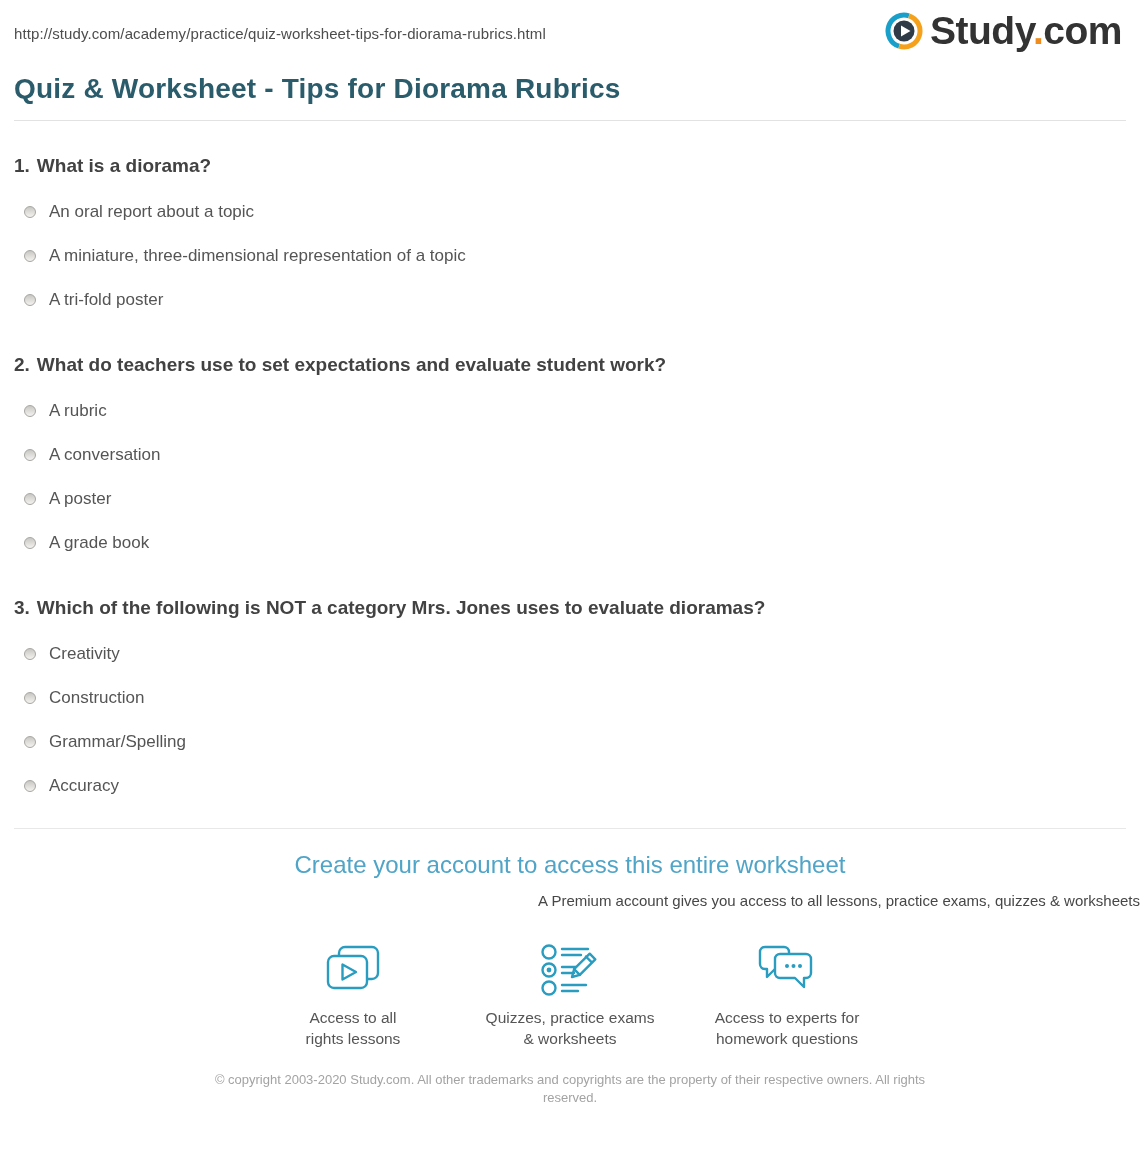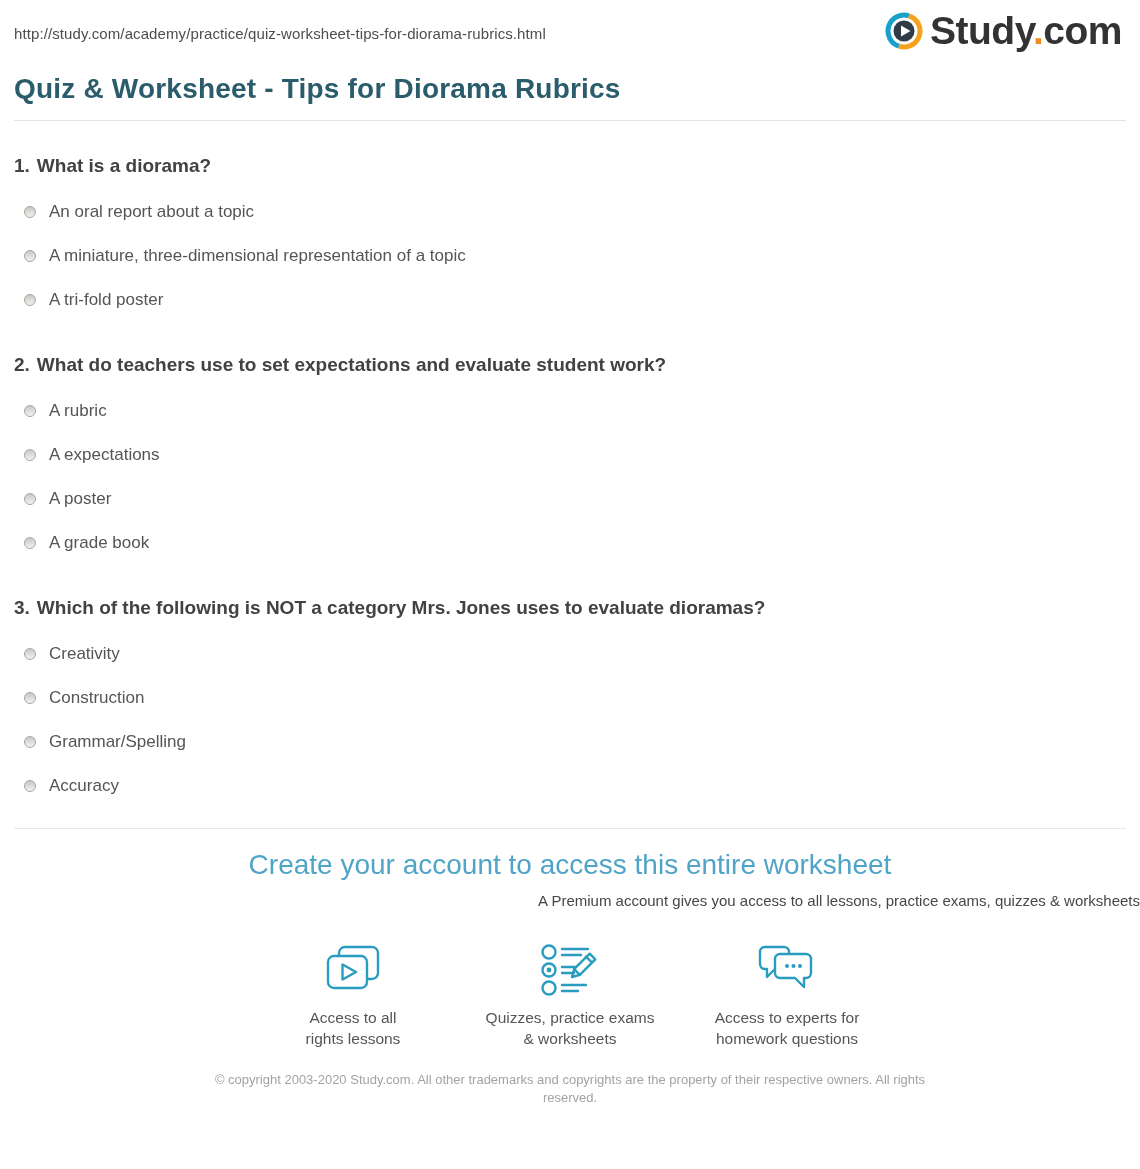--- a/index.html
+++ b/index.html
@@ -32,21 +32,21 @@
   .q-num { margin-right:7px; }
   .option { display:flex; align-items:center; margin-top:24px; height:20px; cursor:pointer; }
   .radio { flex:0 0 auto; width:12px; height:12px; border-radius:50%;
            border:1px solid #a8a6a2; margin-left:10px;
            background:linear-gradient(to bottom,#c9c7c3,#f4f3f1); }
   .option-label { margin-left:13px; font-size:17px; color:#555555; line-height:20px; }
 
   .divider.bottom { margin-top:32px; border-top-color:#e8e8e8; }
 
   
-  .cta-heading { margin-top:22px; text-align:center; font-size:28px; font-weight:400;
+  .cta-heading { margin-top:22px; text-align:center; font-size:24px; font-weight:400;
                  color:#4fa4c7; line-height:28px; cursor:pointer; }
   .cta-sub { margin-top:12px; text-align:right; font-size:15px; color:#474747; line-height:20px; }
 
   
   .features { margin-top:30px; display:flex; justify-content:center; }
   .feature { width:217px; text-align:center; }
   .feature-icon { height:58px; display:flex; align-items:center; justify-content:center; }
   .feature-icon svg { display:block; }
   .feature-label { margin-top:8px; font-size:15.5px; color:#555555; line-height:21px; }
 
@@ -97,21 +97,21 @@
 
   <h2 class="q-title spaced">
     <span class="q-num">2.</span><span class="q-text">What do teachers use to set expectations and evaluate student work?</span>
   </h2>
   <div class="option">
     <span class="radio"></span>
     <span class="option-label">A rubric</span>
   </div>
   <div class="option">
     <span class="radio"></span>
-    <span class="option-label">A expectations</span>
+    <span class="option-label">A conversation</span>
   </div>
   <div class="option">
     <span class="radio"></span>
     <span class="option-label">A poster</span>
   </div>
   <div class="option">
     <span class="radio"></span>
     <span class="option-label">A grade book</span>
   </div>
 

